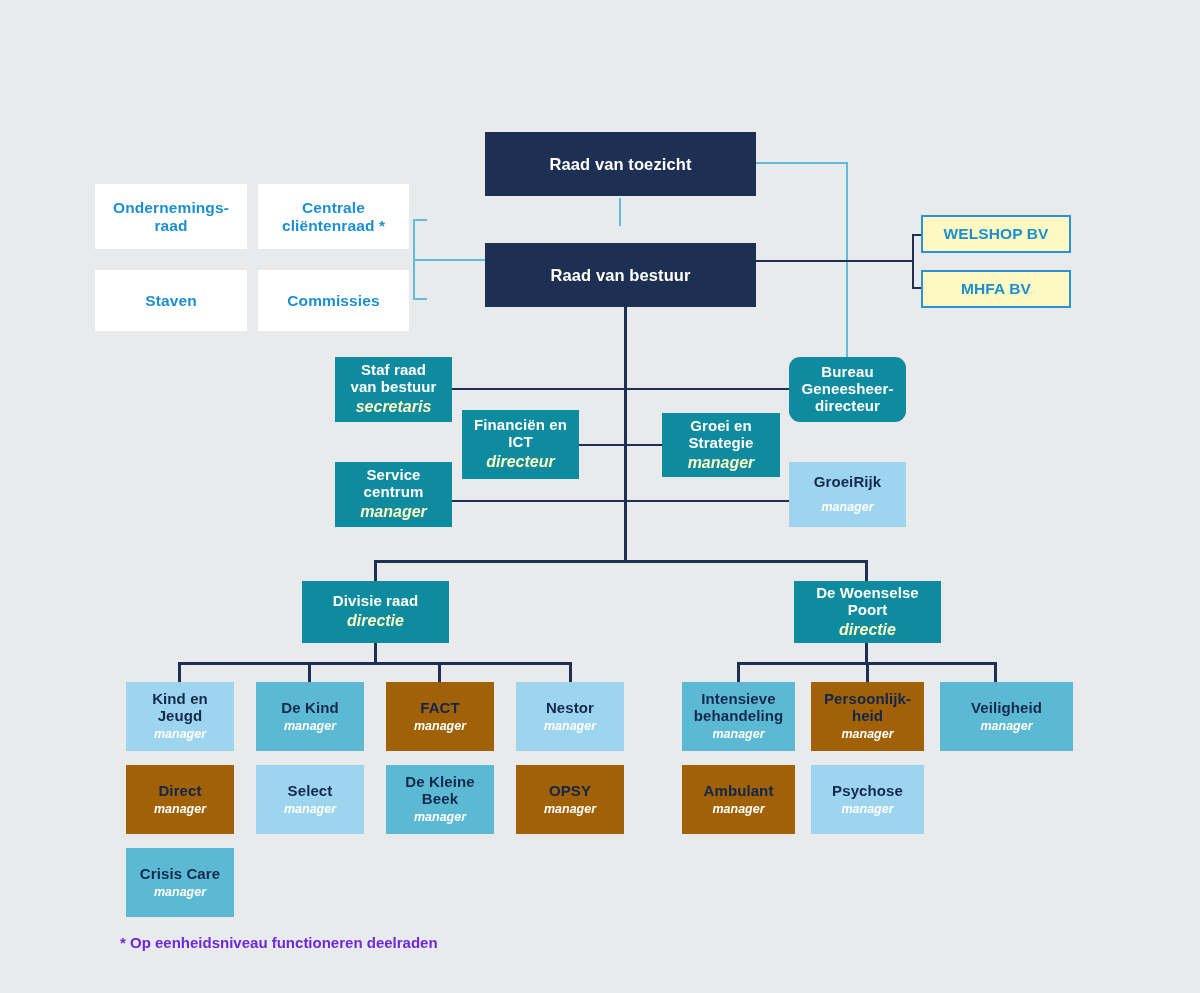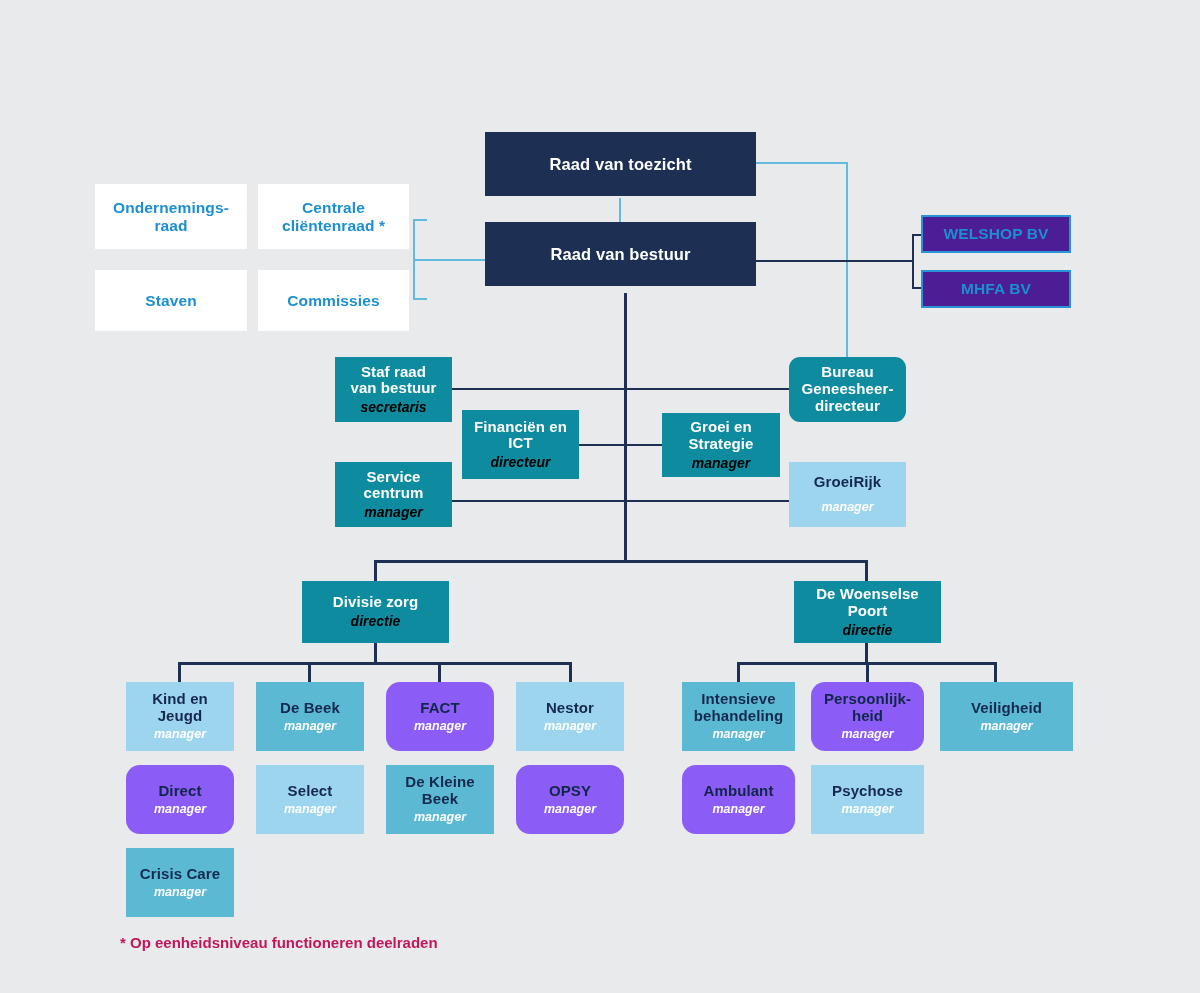--- a/index.html
+++ b/index.html
@@ -36,50 +36,50 @@
     margin-top:2px;
   }
 
   
   .v-navy{background:#1d3053;color:#ffffff;}
   .v-navy .title{font-size:16.5px;}
 
   .v-white{background:#ffffff;color:#1c8fd0;}
   .v-white .title{font-size:15.5px;}
 
-  .v-outline{background:#4c1d95;color:#1c8fd0;border:2px solid #2a93d6;}
+  .v-outline{background:#fef9c3;color:#1c8fd0;border:2px solid #2a93d6;}
   .v-outline .title{font-size:15.5px;}
 
   .v-teal{background:#0f8ba0;color:#ffffff;}
   .v-teal .title{font-size:15px;}
-  .v-teal .sub{font-size:14px;color:#000000;}
+  .v-teal .sub{font-size:16px;color:#fef9c3;}
 
   .v-lightblue{background:#9ed5ee;color:#14294d;}
   .v-lightblue .title{font-size:15px;}
   .v-lightblue .sub{font-size:12.5px;color:#ffffff;}
 
-  .v-strongblue{background:#8b5cf6;color:#10264a;border-radius:14px;}
+  .v-strongblue{background:#a16207;color:#10264a;}
   .v-strongblue .title{font-size:15px;}
   .v-strongblue .sub{font-size:12.5px;color:#ffffff;}
 
   .v-steel{background:#5bb9d4;color:#14294d;}
   .v-steel .title{font-size:15px;}
   .v-steel .sub{font-size:12.5px;color:#ffffff;}
 
   
   .line{position:absolute;z-index:1;}
   .ln-navy{background:#1d3053;}
   .ln-lt{background:#63bbdc;}
 
   
   #footnote{
     position:absolute;
     left:120px;top:886px;
     font-size:15px;font-weight:bold;
-    color:#be185d;
+    color:#6d28d9;
     z-index:6;
   }
 </style>
 </head>
 <body>
 
 <div id="chart">
 
   <div class="line ln-lt" style="left:619px;top:150px;width:2px;height:28px;"></div>
 
@@ -116,21 +116,21 @@
   <div class="line ln-navy" style="left:865px;top:594px;width:3px;height:21px;"></div>
   <div class="line ln-navy" style="left:737px;top:614px;width:259px;height:3px;"></div>
   <div class="line ln-navy" style="left:737px;top:614px;width:3px;height:20px;"></div>
   <div class="line ln-navy" style="left:866px;top:614px;width:3px;height:20px;"></div>
   <div class="line ln-navy" style="left:994px;top:614px;width:3px;height:20px;"></div>
 
   <div class="node v-navy" style="left:485px;top:84px;width:271px;height:64px;">
     <div class="title">Raad van toezicht</div>
   </div>
 
-  <div class="node v-navy" style="left:485px;top:174px;width:271px;height:64px;">
+  <div class="node v-navy" style="left:485px;top:195px;width:271px;height:64px;">
     <div class="title">Raad van bestuur</div>
   </div>
 
   <div class="node v-white" style="left:95px;top:136px;width:152px;height:65px;">
     <div class="title">Ondernemings-</div>
     <div class="title">raad</div>
   </div>
 
   <div class="node v-white" style="left:258px;top:136px;width:151px;height:65px;">
     <div class="title">Centrale</div>
@@ -182,38 +182,38 @@
     <div class="title">centrum</div>
     <div class="sub">manager</div>
   </div>
 
   <div class="node v-lightblue" style="left:789px;top:414px;width:117px;height:65px;gap:7px;">
     <div class="title">GroeiRijk</div>
     <div class="sub">manager</div>
   </div>
 
   <div class="node v-teal" style="left:302px;top:533px;width:147px;height:62px;">
-    <div class="title">Divisie zorg</div>
+    <div class="title">Divisie raad</div>
     <div class="sub">directie</div>
   </div>
 
   <div class="node v-teal" style="left:794px;top:533px;width:147px;height:62px;">
     <div class="title">De Woenselse</div>
     <div class="title">Poort</div>
     <div class="sub">directie</div>
   </div>
 
   <div class="node v-lightblue" style="left:126px;top:634px;width:108px;height:69px;">
     <div class="title">Kind en</div>
     <div class="title">Jeugd</div>
     <div class="sub">manager</div>
   </div>
 
   <div class="node v-steel" style="left:256px;top:634px;width:108px;height:69px;">
-    <div class="title">De Beek</div>
+    <div class="title">De Kind</div>
     <div class="sub">manager</div>
   </div>
 
   <div class="node v-strongblue" style="left:386px;top:634px;width:108px;height:69px;">
     <div class="title">FACT</div>
     <div class="sub">manager</div>
   </div>
 
   <div class="node v-lightblue" style="left:516px;top:634px;width:108px;height:69px;">
     <div class="title">Nestor</div>

